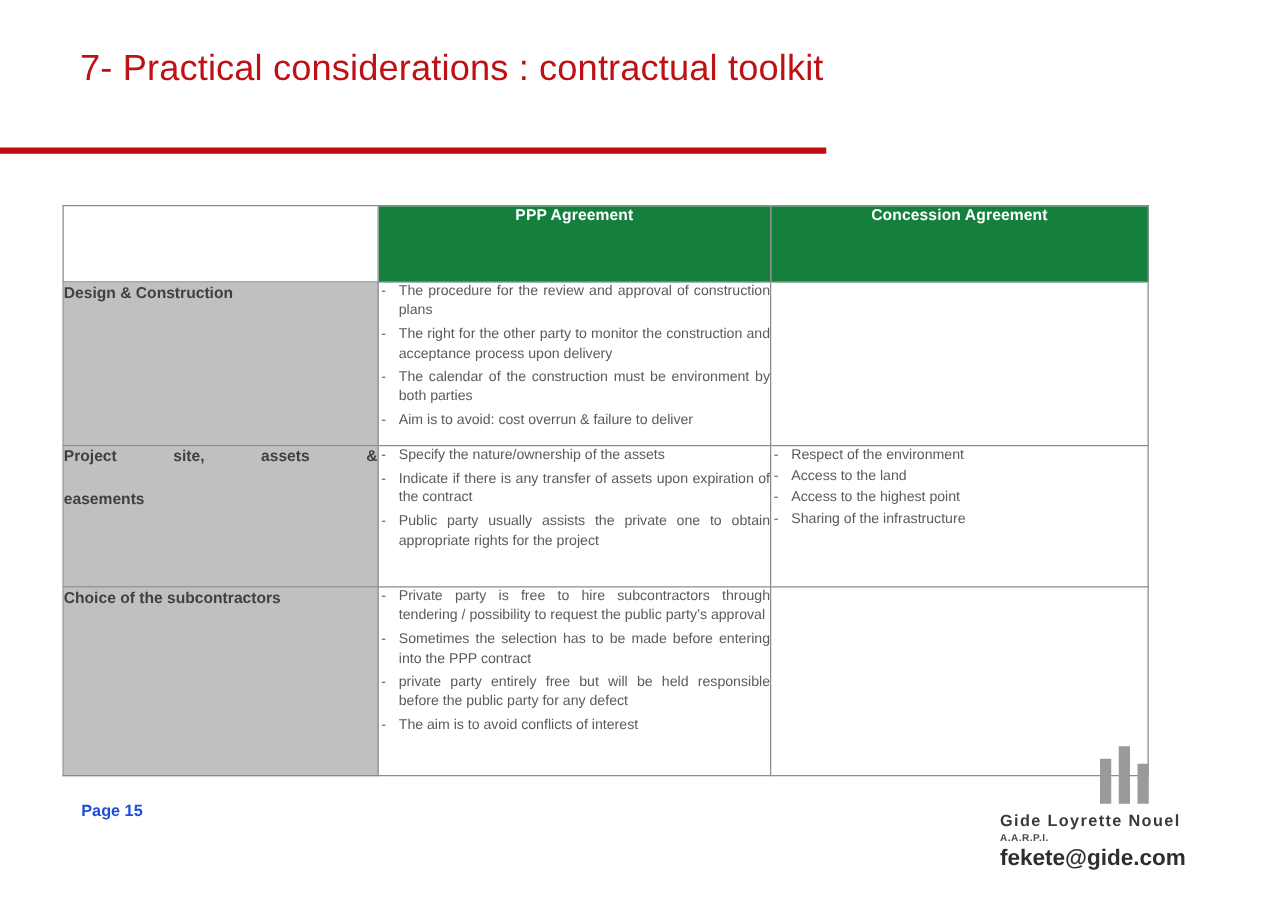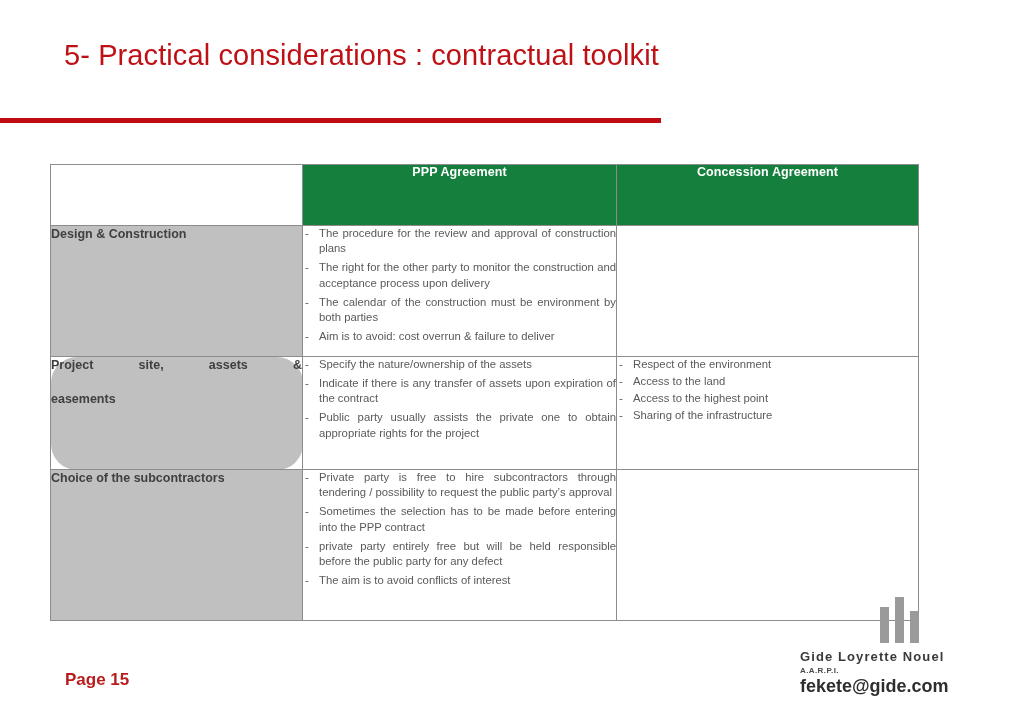--- a/index.html
+++ b/index.html
@@ -80,21 +80,20 @@
     font-size: 12.5px;
     font-weight: bold;
     padding: 11px 10px 10px 9px;
     text-align: justify;
     text-justify: inter-word;
     line-height: 1.34;
   }
   .cell-label span { display: inline-block; }
   .cell-label.justified {
     text-align-last: left;
-    border-radius: 26px;
   }
   .cell-label .jline {
     display: block;
     text-align: justify;
   }
   .cell-label .jline:after {
     content: "";
     display: inline-block;
     width: 100%;
   }
@@ -133,24 +132,24 @@
 
   
   tr.row-design   td { height: 130px; }
   tr.row-project  td { height: 112px; }
   tr.row-subs     td { height: 150px; }
 
   
   #page-number {
     position: absolute;
     left: 65px;
-    top: 670px;
-    font-size: 17px;
-    font-weight: bold;
-    color: #b91c1c;
+    top: 641px;
+    font-size: 13px;
+    font-weight: bold;
+    color: #1d4ed8;
   }
 
   #brand-block {
     position: absolute;
     left: 800px;
     top: 597px;
     width: 200px;
     text-align: left;
   }
   #brand-mark {
@@ -185,21 +184,21 @@
   #brand-email {
     font-size: 18px;
     font-weight: bold;
     color: #2E2E2E;
     margin-top: 1px;
   }
 </style>
 </head>
 <body>
 
-<div id="slide-title">5- Practical considerations : contractual toolkit</div>
+<div id="slide-title">7- Practical considerations : contractual toolkit</div>
 
 <div id="title-rule"></div>
 
 <table id="comparison-table">
   <colgroup>
     <col class="c-label">
     <col class="c-ppp">
     <col class="c-conc">
   </colgroup>
   <thead>

